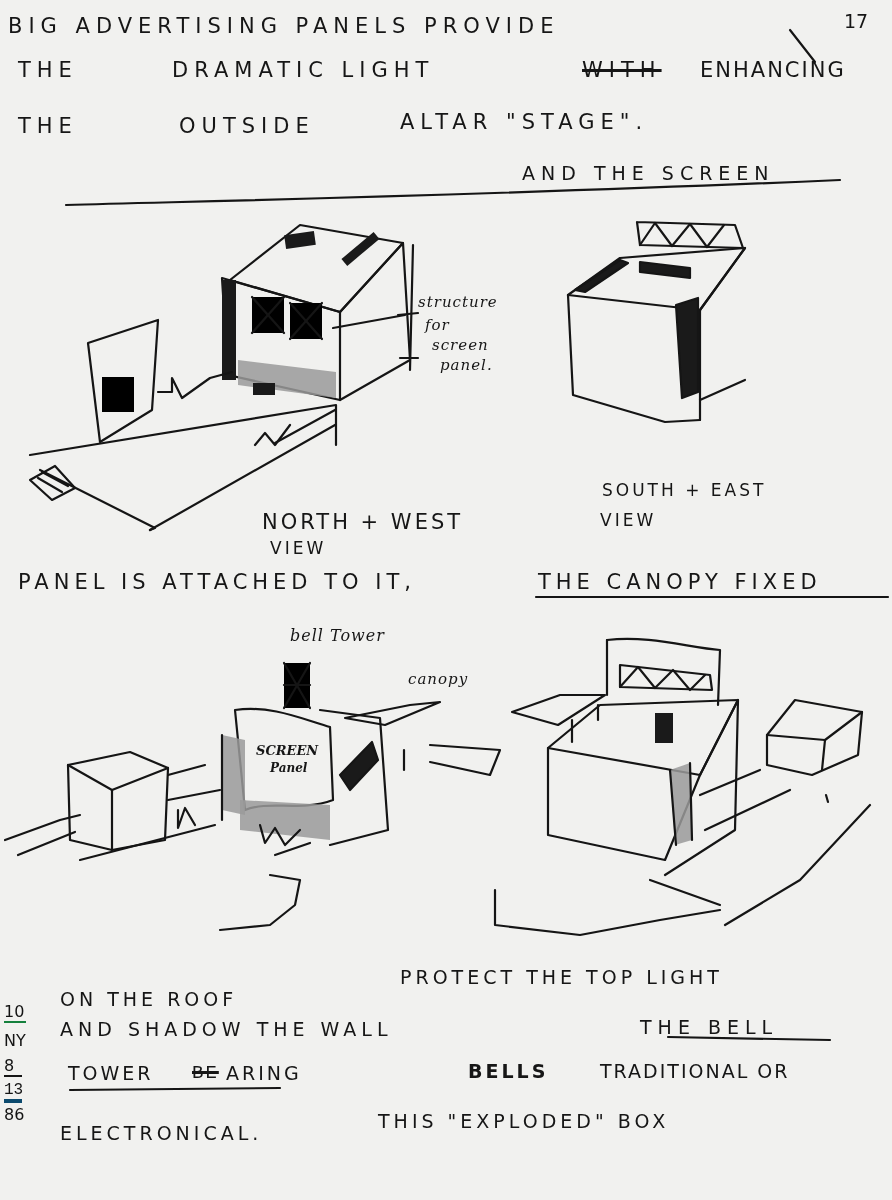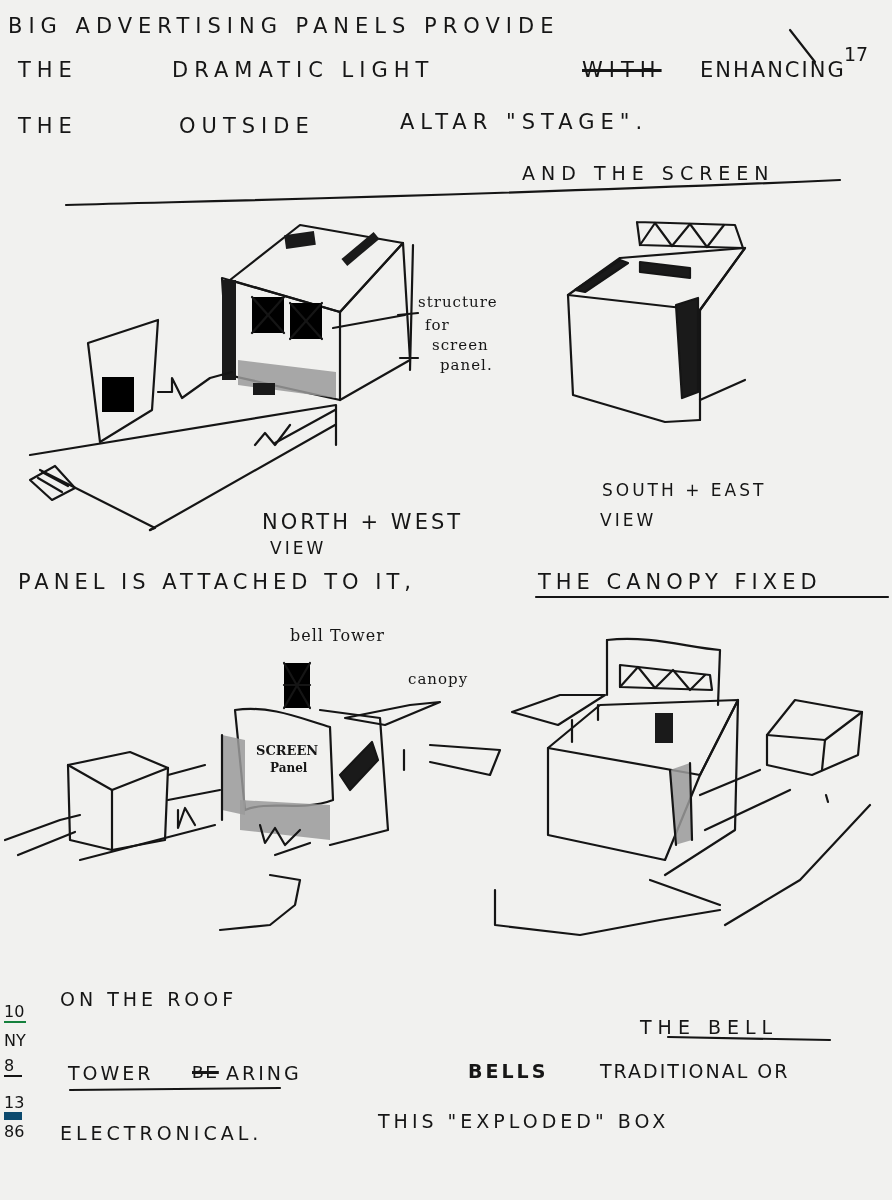--- a/index.html
+++ b/index.html
@@ -15,21 +15,21 @@
       position: absolute;
       font-family: "DejaVu Sans", sans-serif;
       font-weight: normal;
       letter-spacing: 6px;
       color: #161616;
       white-space: nowrap;
       line-height: 1;
     }
     .hw.big { font-size: 21px; }
     .hw.mid { font-size: 19px; }
-    .hw.small { font-size: 15px; letter-spacing: 1px; font-family: "DejaVu Serif", serif; }
+    .hw.small { font-size: 15px; letter-spacing: 1px; font-style: italic; font-family: "DejaVu Serif", serif; }
     .strike { text-decoration: line-through; text-decoration-thickness: 3px; }
     svg.sketch { position: absolute; left: 0; top: 0; }
     svg.sketch path, svg.sketch line, svg.sketch polyline, svg.sketch polygon {
       stroke: #151515; stroke-width: 2.2; fill: none; stroke-linecap: round; stroke-linejoin: round;
     }
     svg.sketch .fill { fill: #1a1a1a; }
     svg.sketch .grey { fill: #9a9a9a; stroke: none; opacity: 0.85; }
     .date-col { position: absolute; left: 4px; font-size: 16px; letter-spacing: 0; }
     .date-col span { display: block; }
   </style>
@@ -179,21 +179,21 @@
       <polyline points="495,890 495,925 580,935 660,920 720,910"></polyline>
       <polyline points="725,925 800,880 870,805"></polyline>
       <line x1="650" y1="880" x2="720" y2="905"></line>
       <line x1="826" y1="795" x2="828" y2="802"></line>
     </g>
 
     <line x1="668" y1="1037" x2="830" y2="1040"></line>
     <line x1="70" y1="1090" x2="280" y2="1088"></line>
   </svg>
 
-  <div class="hw mid" style="left:844px; top:12px; letter-spacing:0;margin-top:33px;">17</div>
+  <div class="hw mid" style="left:844px; top:12px; letter-spacing:0;">17</div>
 
   <div class="hw big" style="left:8px; top:16px;">BIG ADVERTISING PANELS PROVIDE</div>
 
   <div class="hw big" style="left:18px; top:60px;">THE</div>
   <div class="hw big" style="left:172px; top:60px;">DRAMATIC LIGHT</div>
   <div class="hw big strike" style="left:582px; top:60px;">WITH</div>
   <div class="hw big" style="left:700px; top:60px; letter-spacing:2px;">ENHANCING</div>
 
   <div class="hw big" style="left:18px; top:116px;">THE</div>
   <div class="hw big" style="left:172px; top:116px;margin-left:7px;">OUTSIDE</div>
@@ -215,32 +215,34 @@
   <div class="hw mid" style="left:600px; top:512px; font-size:17px; letter-spacing:3px;">VIEW</div>
 
   <div class="hw big" style="left:18px; top:572px; letter-spacing:5px;">PANEL IS ATTACHED TO IT,</div>
   <div class="hw big" style="left:538px; top:572px; letter-spacing:5px;">THE CANOPY FIXED</div>
 
   <div class="hw small" style="left:290px; top:628px; font-size:16px;">bell Tower</div>
   <div class="hw small" style="left:408px; top:672px; font-size:15px;">canopy</div>
   <div class="hw small" style="left:256px; top:744px; font-size:13px; font-weight:bold; letter-spacing:0;">SCREEN</div>
   <div class="hw small" style="left:270px; top:762px; font-size:12px; font-weight:bold; letter-spacing:0;">Panel</div>
 
+  <div class="hw mid" style="left:400px; top:968px; letter-spacing:4px;">PROTECT THE TOP LIGHT</div>
   <div class="hw mid" style="left:60px; top:990px; letter-spacing:4px;">ON THE ROOF</div>
+  <div class="hw mid" style="left:60px; top:1020px; letter-spacing:5px;">AND SHADOW THE WALL</div>
   <div class="hw mid" style="left:640px; top:1018px; letter-spacing:6px;">THE BELL</div>
 
   <div class="hw mid" style="left:68px; top:1064px; letter-spacing:3px;text-align:right;">TOWER</div>
   <div class="hw mid strike" style="left:192px; top:1064px; letter-spacing:2px;font-family:Liberation Mono, monospace;">BE</div>
   <div class="hw mid" style="left:226px; top:1064px; letter-spacing:3px;">ARING</div>
   <div class="hw mid" style="left:468px; top:1062px; letter-spacing:3px; font-weight:bold;">BELLS</div>
   <div class="hw mid" style="left:600px; top:1062px; letter-spacing:2px;">TRADITIONAL OR</div>
 
   <div class="hw mid" style="left:60px; top:1124px; letter-spacing:4px;">ELECTRONICAL.</div>
   <div class="hw mid" style="left:378px; top:1112px; letter-spacing:4px;">THIS "EXPLODED" BOX</div>
 
   <div class="date-col" style="top:1002px;">
     <span style="border-bottom:2px solid #15803d; width:22px;">10</span>
     <span style="margin-top:8px;">NY</span>
     <span style="margin-top:6px; border-bottom:2px solid #151515; width:18px;">8</span>
-    <span style="margin-top:16px; border-bottom:8px solid #0c4a6e; width:18px;">13</span>
+    <span style="margin-top:4px; border-bottom:4px solid #0c4a6e; width:18px;font-family:Liberation Mono, monospace;">13</span>
     <span style="margin-top:2px;">86</span>
   </div>
 </div>
 
 </body></html>

